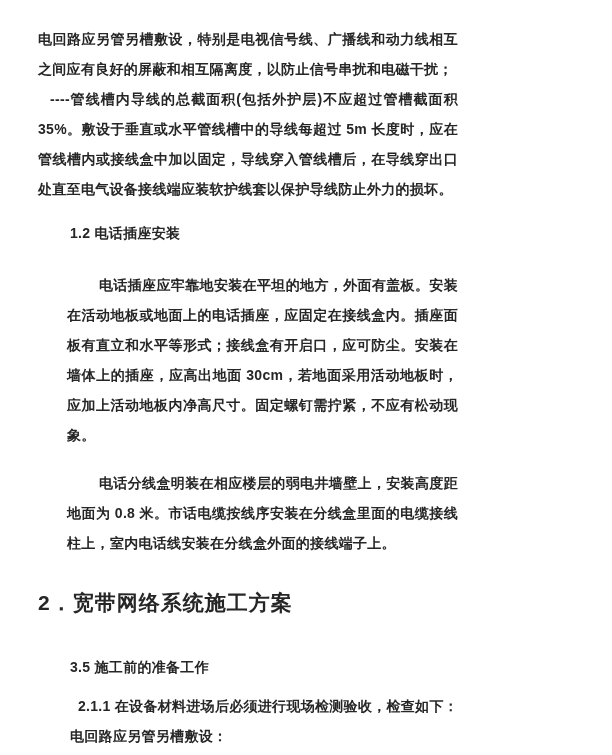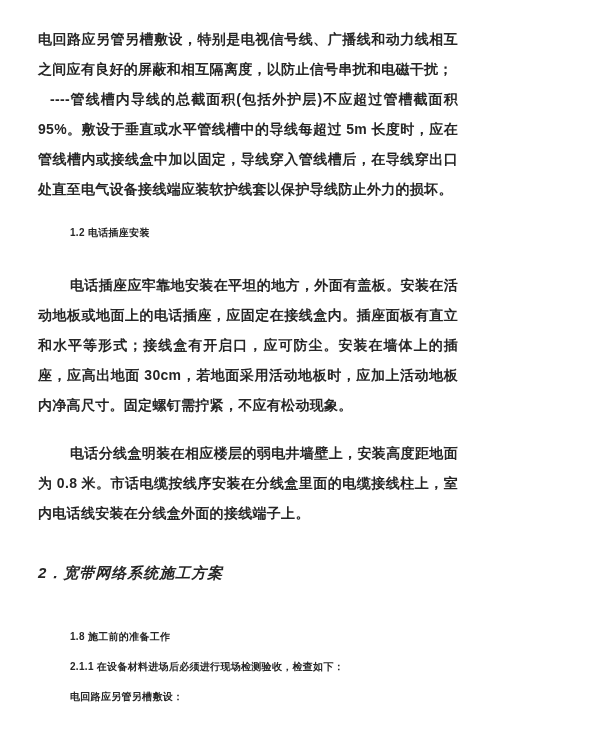--- a/index.html
+++ b/index.html
@@ -22,63 +22,62 @@
     padding: 24px 33px 0 38px;
     background: #ffffff;
   }
   .para {
     margin: 0;
     font-size: 14px;
     line-height: 30px;
     text-align: justify;
     letter-spacing: 0.3px;
   }
-  .para.indent-2em { text-indent: 32px; }
+  .para.indent-2em { text-indent: 32px; margin-left: 29px; }
   .para.indent-dash { text-indent: 12px; }
   .h-sub {
     margin: 0;
     padding-left: 32px;
-    font-size: 10px;
+    font-size: 14px;
     line-height: 30px;
     letter-spacing: 0.3px;
   }
   .h-main {
     margin: 0;
-    font-size: 15px;
+    font-size: 21px;
     line-height: 30px;
     letter-spacing: 1px;
-    font-style: italic;
   }
   .mt-conduit   { margin-top: 0; }
   .mt-h12       { margin-top: 14px; }
   .mt-socket    { margin-top: 22px; }
   .mt-h13       { margin-top: 20px; }
   .mt-junction  { margin-top: 18px; }
   .mt-h2        { margin-top: 30px; }
   .mt-h21       { margin-top: 34px; }
-  .mt-h211      { margin-top: 0; }
+  .mt-h211      { margin-top: 9px; text-align: right; }
   .mt-equip     { margin-top: 0; }
 </style>
 </head>
 <body>
 
 <div class="page">
 
   <p class="para">电回路应另管另槽敷设，特别是电视信号线、广播线和动力线相互之间应有良好的屏蔽和相互隔离度，以防止信号串扰和电磁干扰；</p>
 
-  <p class="para indent-dash mt-conduit">----管线槽内导线的总截面积(包括外护层)不应超过管槽截面积 95%。敷设于垂直或水平管线槽中的导线每超过 5m 长度时，应在管线槽内或接线盒中加以固定，导线穿入管线槽后，在导线穿出口处直至电气设备接线端应装软护线套以保护导线防止外力的损坏。</p>
+  <p class="para indent-dash mt-conduit">----管线槽内导线的总截面积(包括外护层)不应超过管槽截面积 35%。敷设于垂直或水平管线槽中的导线每超过 5m 长度时，应在管线槽内或接线盒中加以固定，导线穿入管线槽后，在导线穿出口处直至电气设备接线端应装软护线套以保护导线防止外力的损坏。</p>
 
   <p class="h-sub mt-h12">1.2 电话插座安装</p>
 
   <p class="para indent-2em mt-socket">电话插座应牢靠地安装在平坦的地方，外面有盖板。安装在活动地板或地面上的电话插座，应固定在接线盒内。插座面板有直立和水平等形式；接线盒有开启口，应可防尘。安装在墙体上的插座，应高出地面 30cm，若地面采用活动地板时，应加上活动地板内净高尺寸。固定螺钉需拧紧，不应有松动现象。</p>
 
 
   <p class="para indent-2em mt-junction">电话分线盒明装在相应楼层的弱电井墙壁上，安装高度距地面为 0.8 米。市话电缆按线序安装在分线盒里面的电缆接线柱上，室内电话线安装在分线盒外面的接线端子上。</p>
 
   <p class="h-main mt-h2">2．宽带网络系统施工方案</p>
 
-  <p class="h-sub mt-h21">1.8 施工前的准备工作</p>
+  <p class="h-sub mt-h21">3.5 施工前的准备工作</p>
 
   <p class="h-sub mt-h211">2.1.1 在设备材料进场后必须进行现场检测验收，检查如下：</p>
 
   <p class="h-sub mt-equip">电回路应另管另槽敷设：</p>
 
 </div>
 
 </body></html>

